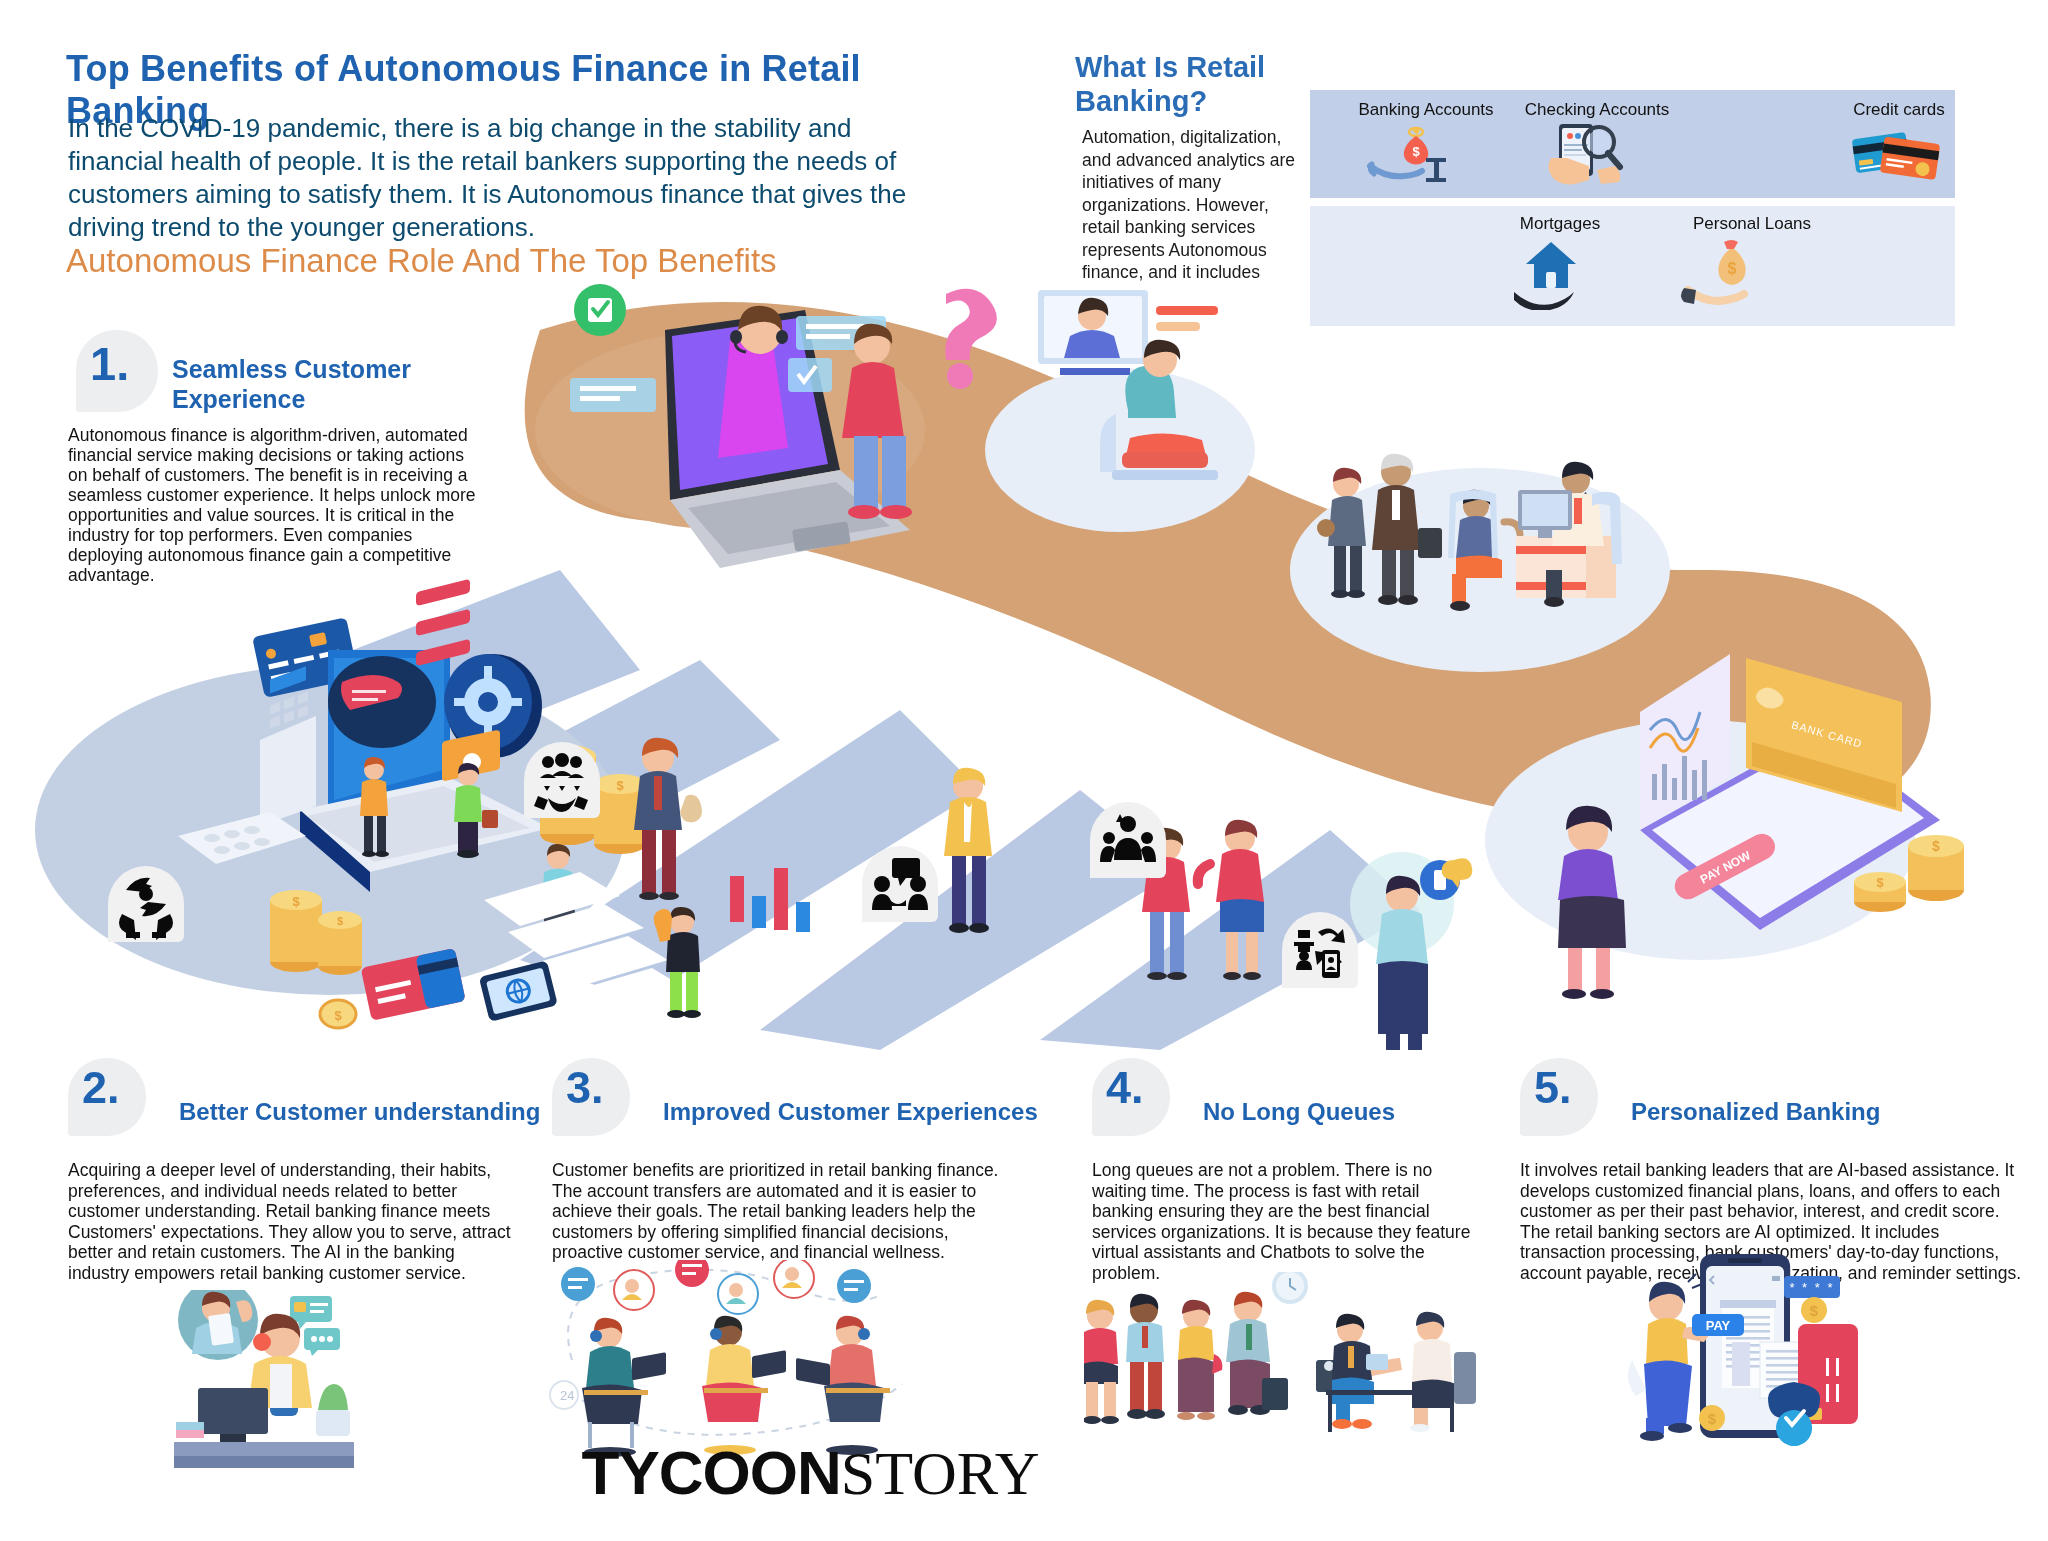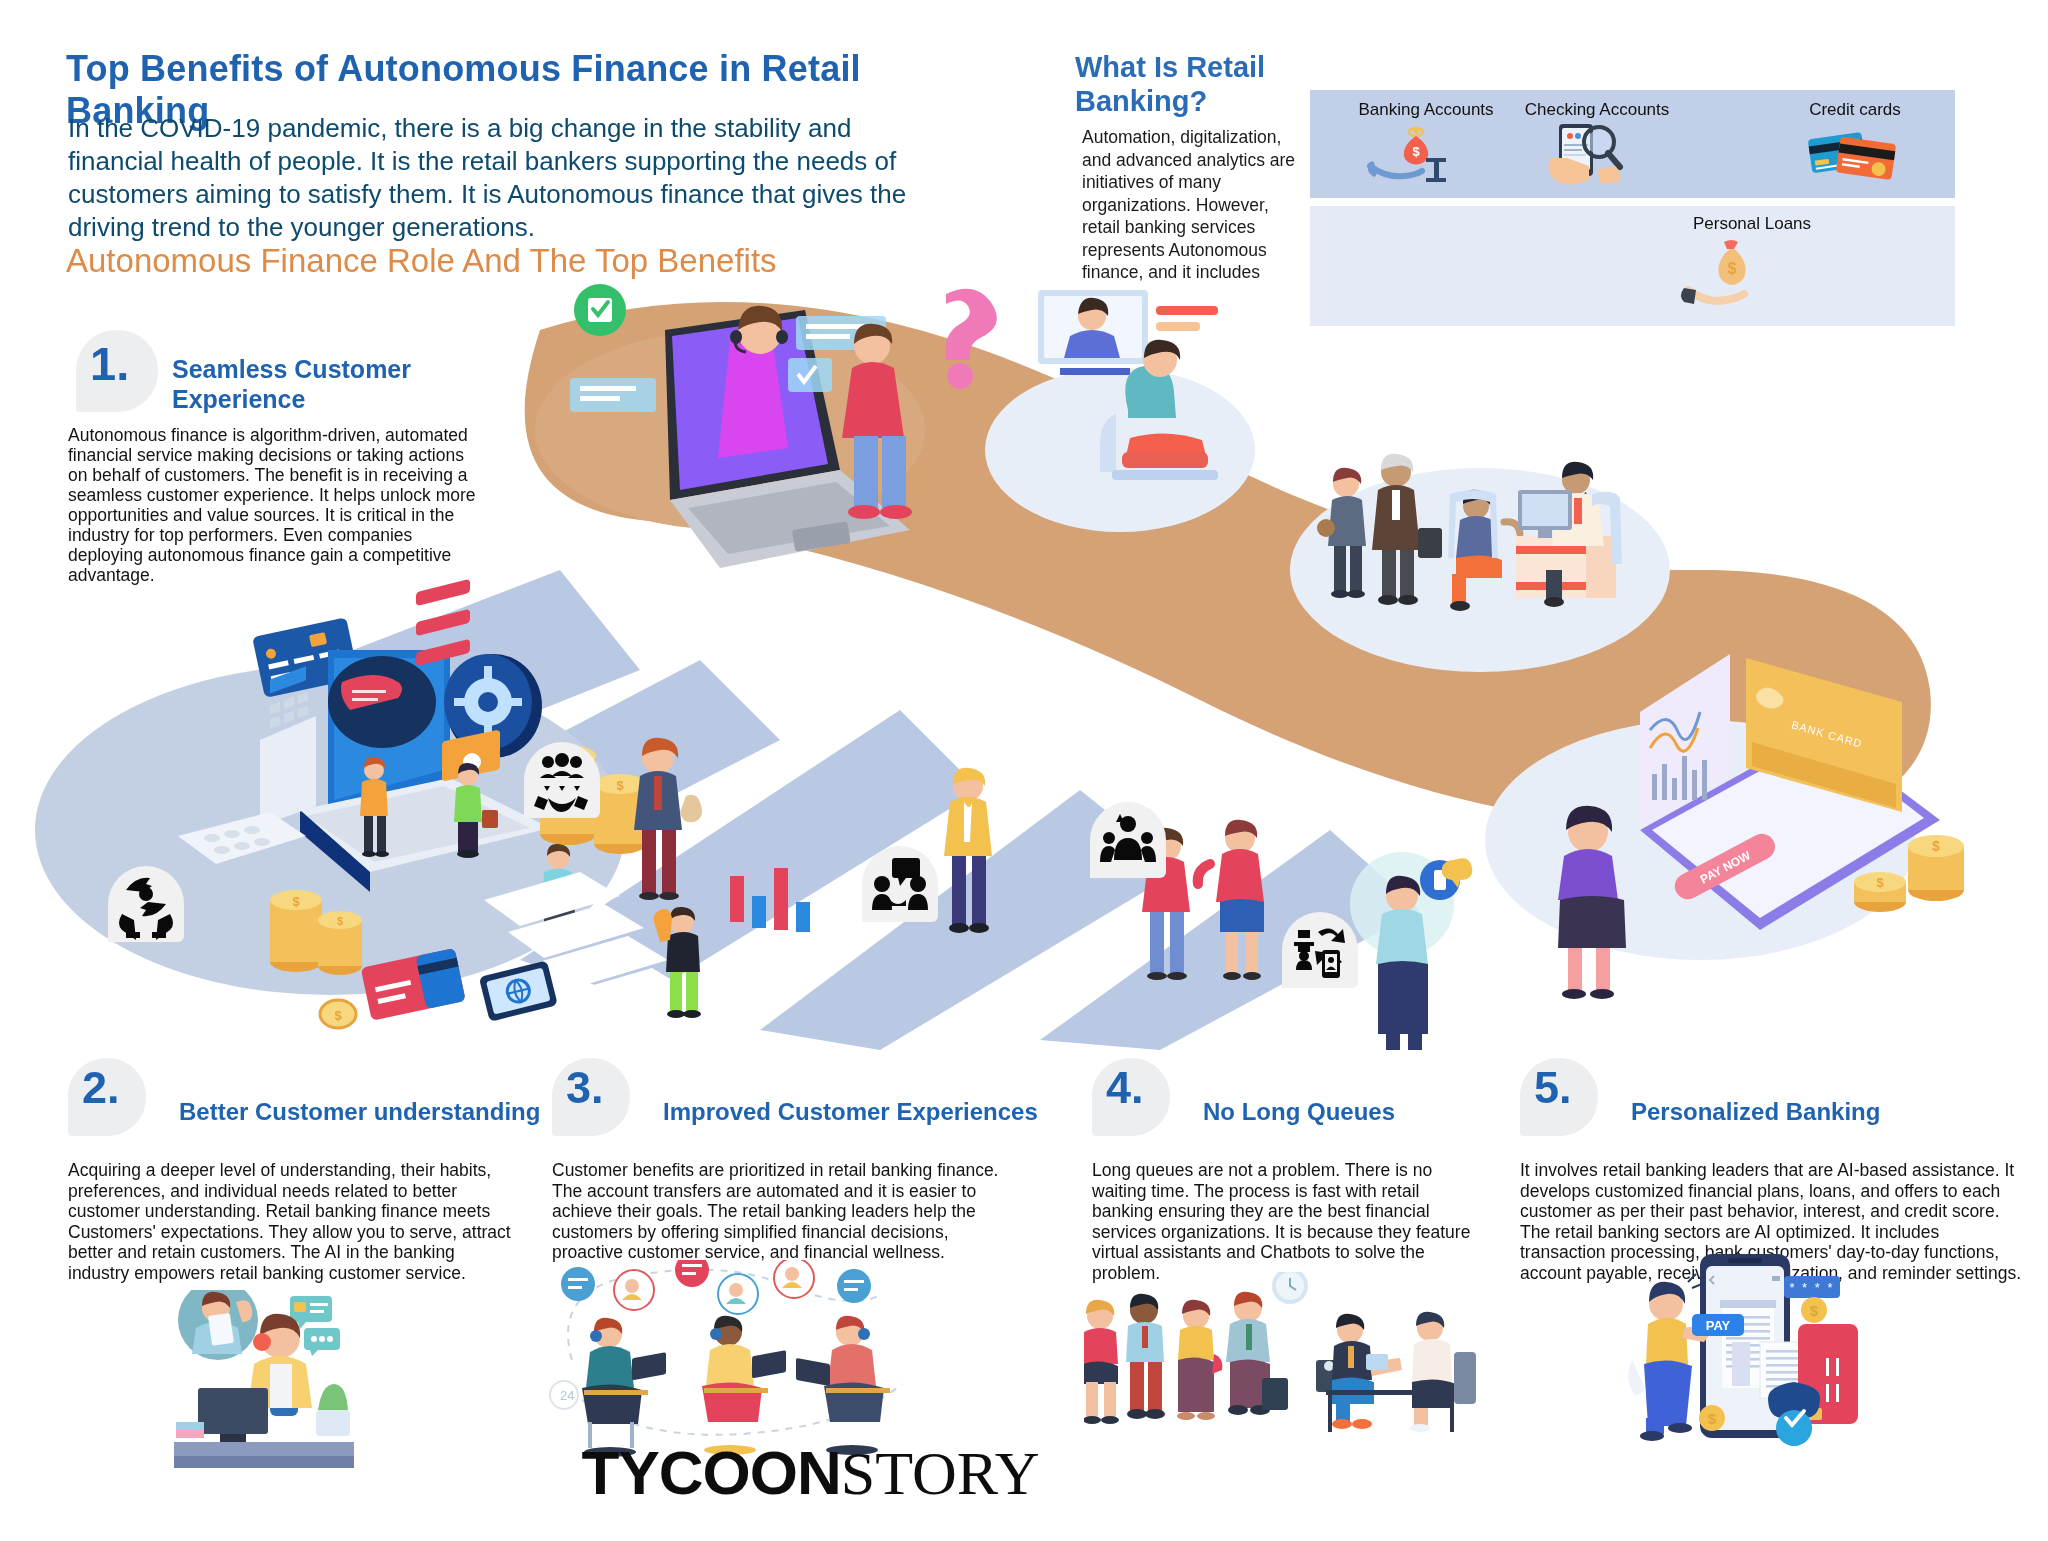--- a/index.html
+++ b/index.html
@@ -143,21 +143,21 @@
         <rect x="27" y="30" width="22" height="2" fill="#cbd7e6"></rect>
         <path d="M14 34 q-6 10 2 20 q8 8 22 6 l14-4 0-14 -22 -8 z" fill="#f6c396"></path>
         <circle cx="62" cy="18" r="15" fill="none" stroke="#35404f" stroke-width="4"></circle>
         <circle cx="62" cy="18" r="12" fill="#cfe0f5" opacity=".55"></circle>
         <path d="M71 29 l12 14" stroke="#35404f" stroke-width="6" stroke-linecap="round"></path>
         <path d="M78 42 q8 8 4 16 l-18 2 -4-14 z" fill="#f6c396"></path>
       </svg>
     </div>
   </div>
 
-  <div class="svc-cell" style="left:1760px; top:100px; width:190px;">
+  <div class="svc-cell" style="left:1804px; top:100px; width:190px;">
     <div class="svc-label">Credit cards</div>
     <div class="svc-art">
       <svg width="120" height="60" viewBox="0 0 120 60" style="position:absolute;left:34px;top:2px;">
         <g transform="rotate(-8 40 26)">
           <rect x="16" y="8" width="54" height="34" rx="4" fill="#1f9bd1"></rect>
           <rect x="16" y="15" width="54" height="8" fill="#12263a"></rect>
           <rect x="20" y="30" width="14" height="5" rx="1" fill="#f2c14e"></rect>
           <rect x="20" y="37" width="22" height="2" fill="#fff"></rect>
         </g>
         <g transform="rotate(8 70 30)">
@@ -165,20 +165,31 @@
           <rect x="44" y="19" width="56" height="9" fill="#1b1b1b"></rect>
           <rect x="49" y="33" width="26" height="2.4" fill="#fff"></rect>
           <rect x="49" y="38" width="18" height="2.4" fill="#fff"></rect>
           <circle cx="86" cy="39" r="7" fill="#f2c14e"></circle>
           <path d="M86 32 a7 7 0 0 0 0 14 a7 7 0 0 1 0-14" fill="#2f7fd1"></path>
         </g>
       </svg>
     </div>
   </div>
 
+  <div class="svc-cell" style="left:1470px; top:214px; width:180px;">
+    <div class="svc-label">Mortgages</div>
+    <div class="svc-art">
+      <svg width="110" height="70" viewBox="0 0 110 70" style="position:absolute;left:26px;top:0;">
+        <path d="M55 2 L80 24 L30 24 Z" fill="#1f6fb5"></path>
+        <rect x="38" y="24" width="34" height="24" fill="#1f6fb5"></rect>
+        <rect x="50" y="32" width="10" height="16" rx="2" fill="#eaf2fb"></rect>
+        <path d="M18 52 q18 16 38 12 q14-4 22-12 q-6 14-24 18 q-22 4-36-10 z" fill="#21262e"></path>
+      </svg>
+    </div>
+  </div>
 
   <div class="svc-cell" style="left:1652px; top:214px; width:200px;">
     <div class="svc-label">Personal Loans</div>
     <div class="svc-art">
       <svg width="110" height="70" viewBox="0 0 110 70" style="position:absolute;left:24px;top:0;">
         <path d="M48 2 q8-4 14 0 l-4 7 -7 0 z" fill="#f46c5e"></path>
         <path d="M54 9 C42 18 38 34 48 42 q8 6 16 0 c10-8 6-24-6-33 z" fill="#f3c07a"></path>
         <text x="56" y="34" font-size="16" fill="#e8a33d" text-anchor="middle" font-family="Liberation Sans, sans-serif" font-weight="bold">$</text>
         <path d="M12 50 q18 14 38 10 q12-2 18-6" fill="none" stroke="#f6d0a8" stroke-width="8" stroke-linecap="round"></path>
         <path d="M8 48 q-6 8 0 14 l10 2 2-14 z" fill="#3b4350"></path>

